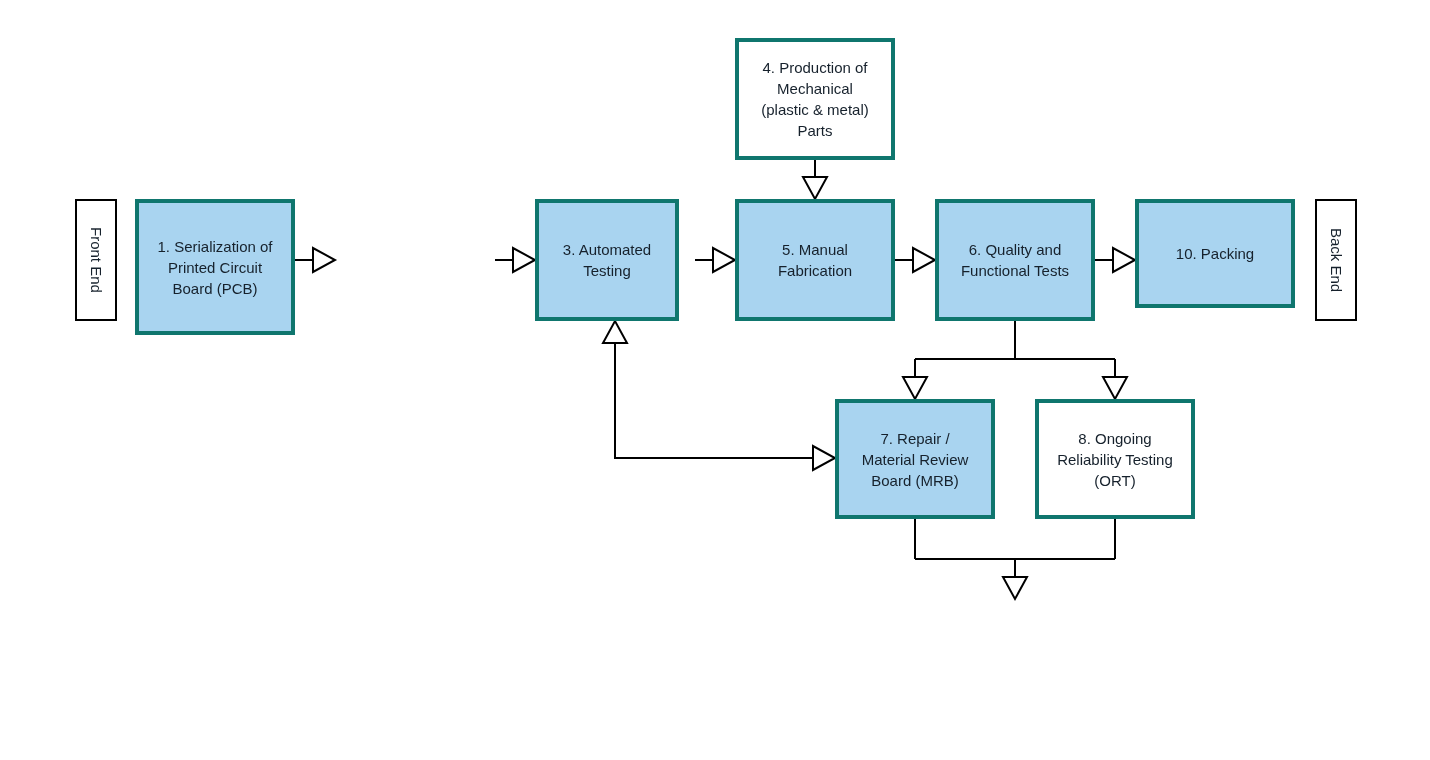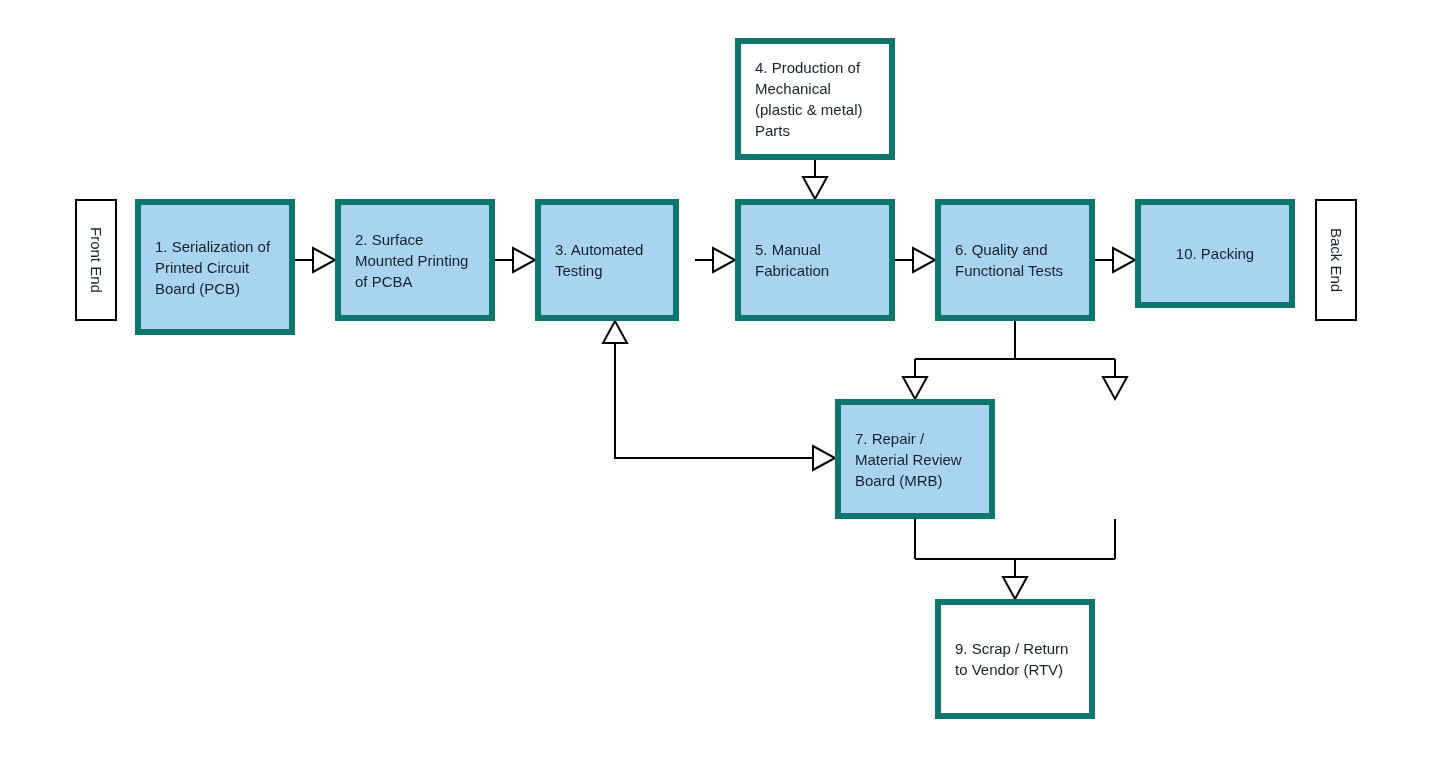--- a/index.html
+++ b/index.html
@@ -9,23 +9,23 @@
     background:#ffffff;
     font-family:"Liberation Sans", sans-serif;
     overflow:hidden;
   }
   #wires{position:absolute;left:0;top:0;width:1430px;height:760px;}
   .cl{stroke:#000000;stroke-width:2;fill:none;}
   .ah{fill:#ffffff;stroke:#000000;stroke-width:2;stroke-linejoin:miter;}
   .node{
     position:absolute;
     box-sizing:border-box;
-    border:6px solid #0f766e;
+    border:4px solid #0f766e;
     display:flex;align-items:center;justify-content:center;
-    text-align:left;
+    text-align:center;
     font-size:15px;line-height:21px;
     color:#16212c;
     padding:0 14px;
   }
   .node.blue{background:#a9d4f0;}
   .node.white{background:#ffffff;}
   .lane{
     position:absolute;
     box-sizing:border-box;
     border:2px solid #000000;
@@ -97,30 +97,29 @@
       <polygon class="ah" points="813,446 813,470 835,458"></polygon>
     </g>
   </svg>
 
   <div class="lane" style="left:75px;top:199px;width:42px;height:122px">Front End</div>
 
   <div class="lane" style="left:1315px;top:199px;width:42px;height:122px">Back End</div>
 
   <div class="node blue" style="left:135px;top:199px;width:160px;height:136px">1. Serialization of Printed Circuit Board (PCB)</div>
 
-  <div class="node blue" style="left:335px;top:199px;width:160px;height:122px">2. Surface Mounted Printing of PCBA</div>
 
   <div class="node blue" style="left:535px;top:199px;width:144px;height:122px">3. Automated Testing</div>
 
   <div class="node white" style="left:735px;top:38px;width:160px;height:122px">4. Production of Mechanical (plastic &amp; metal) Parts</div>
 
   <div class="node blue" style="left:735px;top:199px;width:160px;height:122px">5. Manual Fabrication</div>
 
   <div class="node blue" style="left:935px;top:199px;width:160px;height:122px">6. Quality and Functional Tests</div>
 
   <div class="node blue" style="left:835px;top:399px;width:160px;height:120px">7. Repair / Material Review Board (MRB)</div>
 
+  <div class="node white" style="left:1035px;top:399px;width:160px;height:120px">8. Ongoing Reliability Testing (ORT)</div>
 
-  <div class="node white" style="left:935px;top:599px;width:160px;height:120px">9. Scrap / Return to Vendor (RTV)</div>
 
   <div class="node blue" style="left:1135px;top:199px;width:160px;height:109px">10. Packing</div>
 
 </div>
 
 </body></html>

